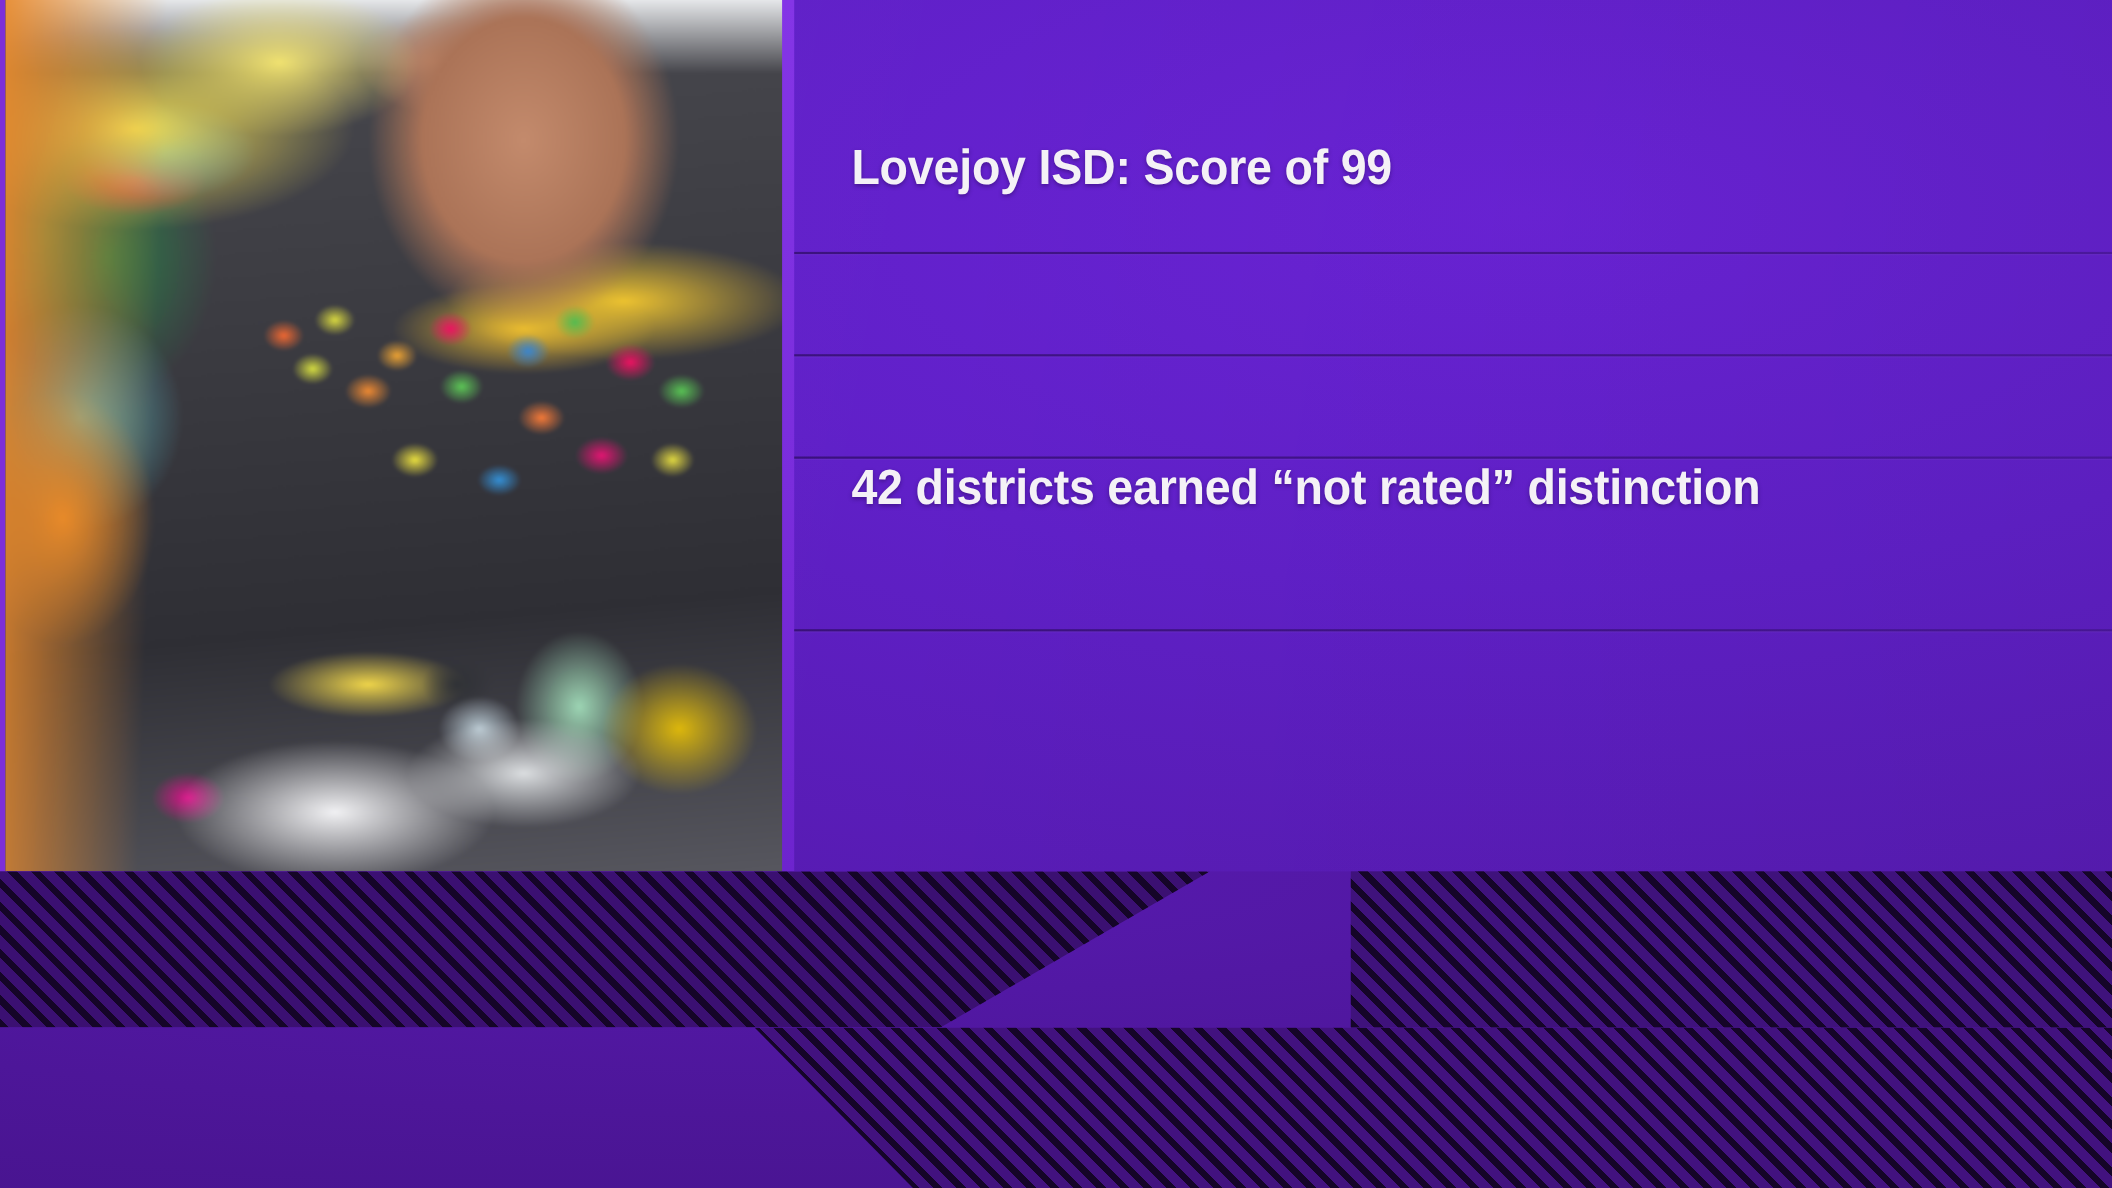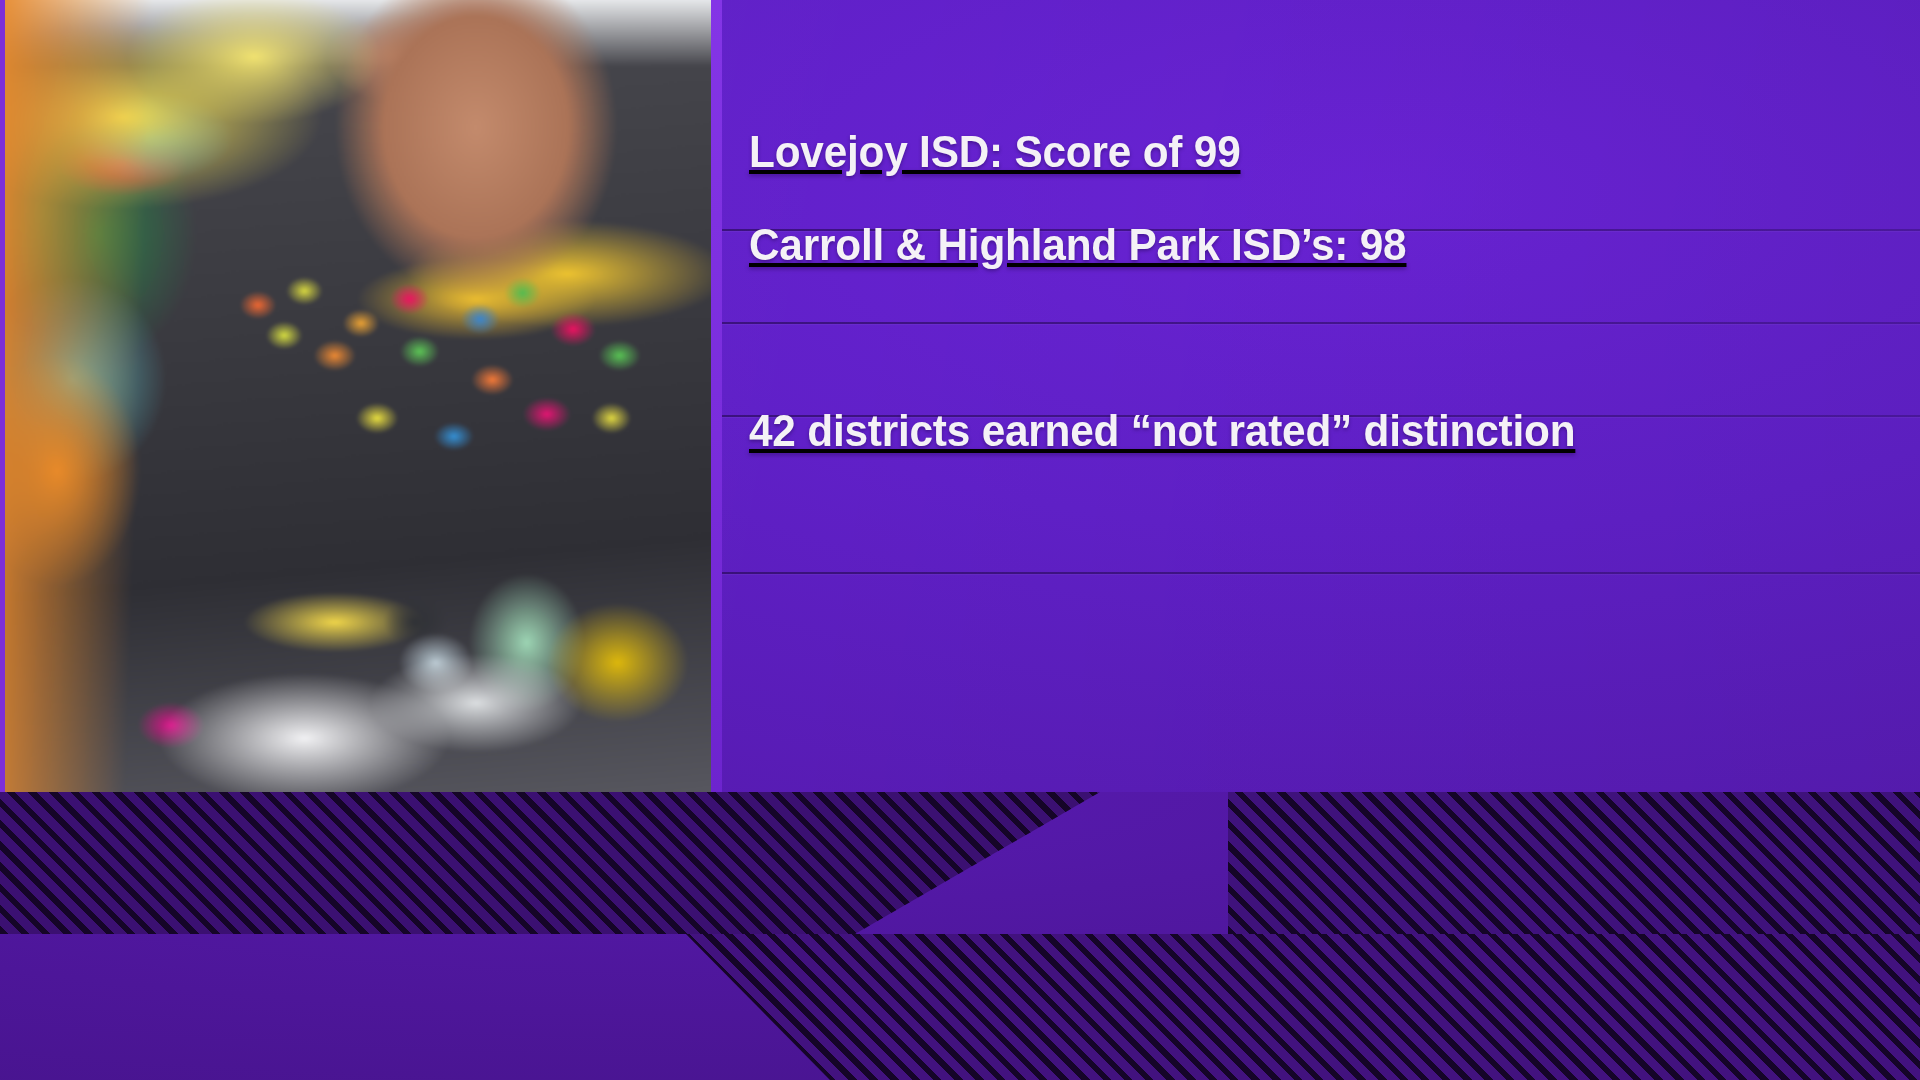--- a/index.html
+++ b/index.html
@@ -117,23 +117,22 @@
     top: 0px;
     right: 0px;
     height: 792px;
   }
   .row {
     position: absolute;
     left: 0;
     right: 0;
     display: flex;
     align-items: center;
-    padding-left: 27px;
+    padding-left: 52px;
     box-sizing: border-box;
-    text-decoration: underline;
   }
   .row-text {
     color: #f4f1f6;
     font-weight: 700;
     font-size: 45px;
     letter-spacing: -0.2px;
     line-height: 1.05;
     white-space: nowrap;
     transform: scaleX(0.94);
     transform-origin: left center;
@@ -217,28 +216,25 @@
   </div>
   <div class="photo-frame-right"></div>
 
   <div class="list">
 
     <div class="row" style="top:110px; height:84px;">
       <div class="row-text">Lovejoy ISD: Score of 99</div>
     </div>
     <div class="rule" style="top:229px;"></div>
 
-    <div class="row" style="top:203px; height:84px;">
-      <div class="row-text">Carroll &amp; Highland Park ISD’s: 98</div>
-    </div>
     <div class="rule" style="top:322px;"></div>
 
     <div class="rule" style="top:415px;"></div>
 
-    <div class="row" style="top:389px; height:84px;">
+    <div class="row" style="top:401px; height:84px;">
       <div class="row-text">42 districts earned “not rated” distinction</div>
     </div>
     <div class="rule" style="top:572px;"></div>
 
   </div>
 
   <div class="band">
     <div class="band-bg"></div>
     <div class="stripe-left"></div>
     <div class="stripe-right"></div>

